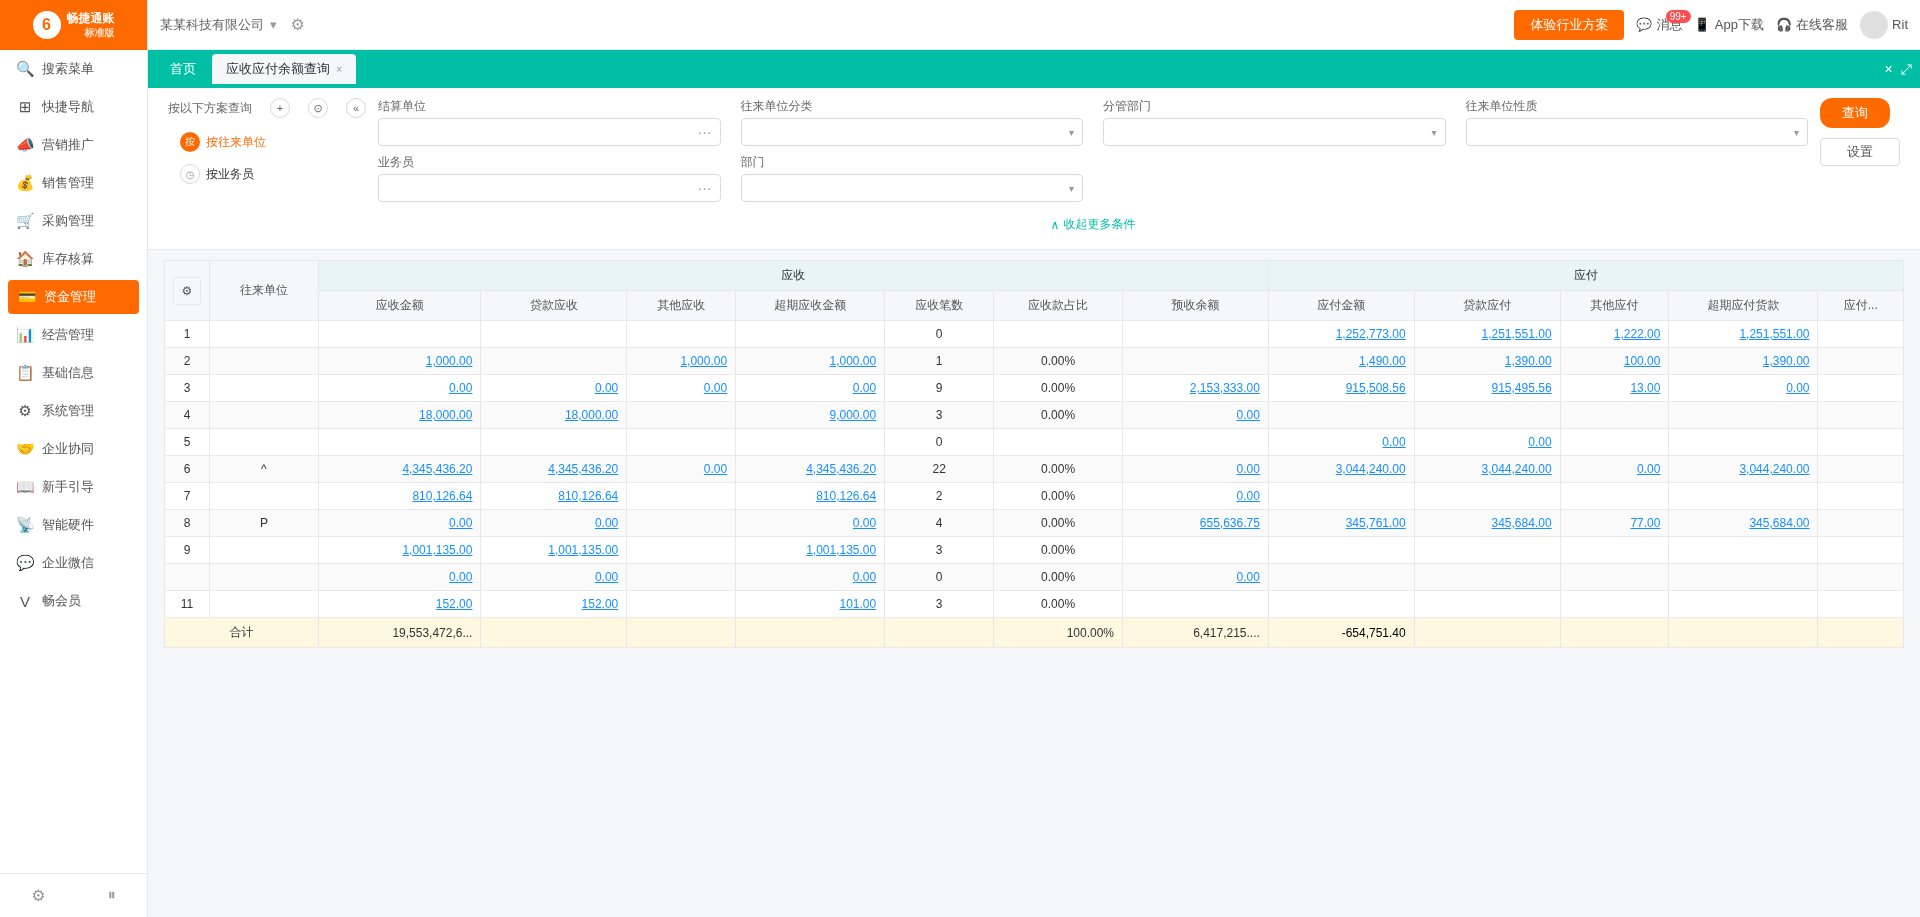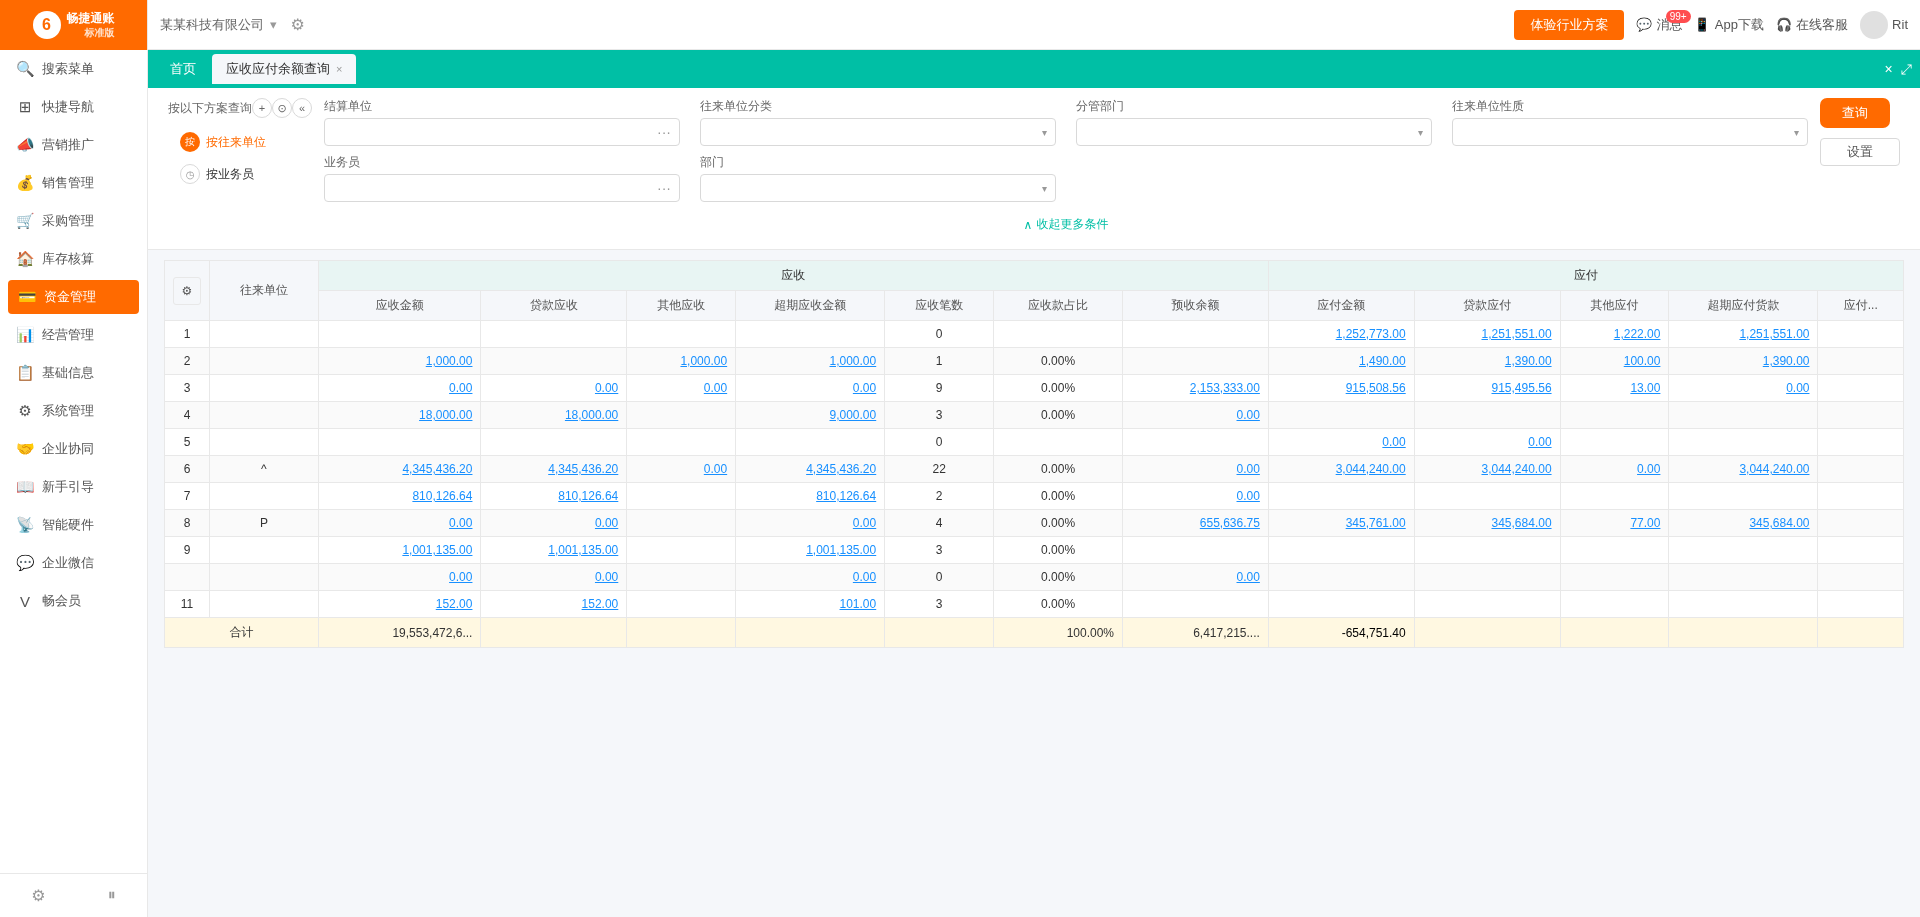--- a/index.html
+++ b/index.html
@@ -99,21 +99,21 @@
     }
     .filter-input .dots { color: #999; font-size: 14px; }
     .filter-input .arrow { color: #999; font-size: 10px; }
     .filter-collapse-btn {
       display: flex; align-items: center; justify-content: center; gap: 4px;
       color: #00bfa5; font-size: 12px; cursor: pointer; padding: 6px;
     }
 
     
     .query-btn {
-      background: #ff6a00; color: #fff; border: none; border-radius: 7px;
+      background: #ff6a00; color: #fff; border: none; border-radius: 12px;
       padding: 6px 20px; cursor: pointer; font-size: 13px; margin-bottom: 4px; display: block; width: 70px; text-align: center;
     }
     .setting-btn {
       background: #fff; color: #555; border: 1px solid #d9d9d9; border-radius: 4px;
       padding: 4px 16px; cursor: pointer; font-size: 13px; display: block; width: 80px; text-align: center;
     }
     .filter-btn-group { display: flex; flex-direction: column; gap: 6px; flex-shrink: 0; }
 
     
     .table-section {
@@ -253,21 +253,21 @@
   </div>
 </div>
 
 <div class="main-content">
 
 
   <div class="filter-section">
     <div style="display:flex; gap:12px; align-items:flex-start;">
 
       <div style="flex-shrink:0;">
-        <div style="display:flex; align-items:center; gap:0; margin-bottom:8px; font-size:12px; color:#666;">
+        <div style="display:flex; align-items:center; gap:18px; margin-bottom:8px; font-size:12px; color:#666;">
           <span>按以下方案查询</span>
           <div class="filter-sidebar-btn">+</div>
           <div class="filter-sidebar-btn">⊙</div>
           <div class="filter-sidebar-btn">«</div>
         </div>
         <div class="filter-option active">
           <div class="filter-option-icon">按</div>
           <span>按往来单位</span>
         </div>
         <div class="filter-option">

